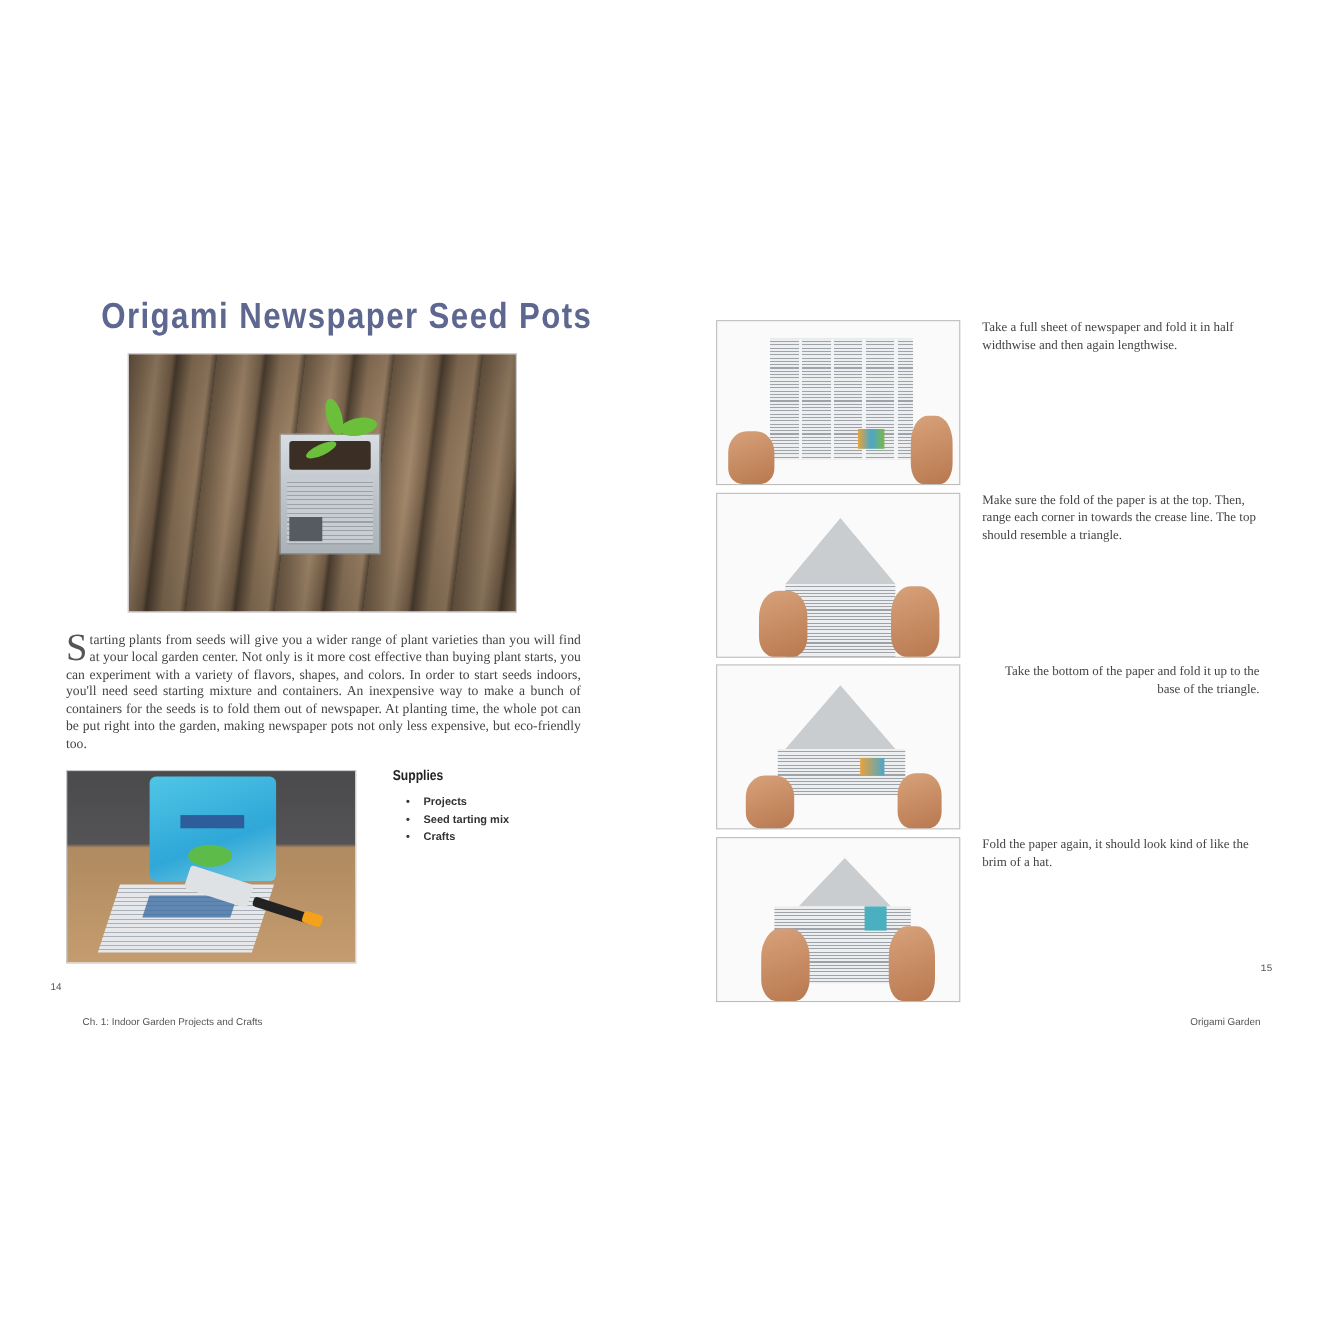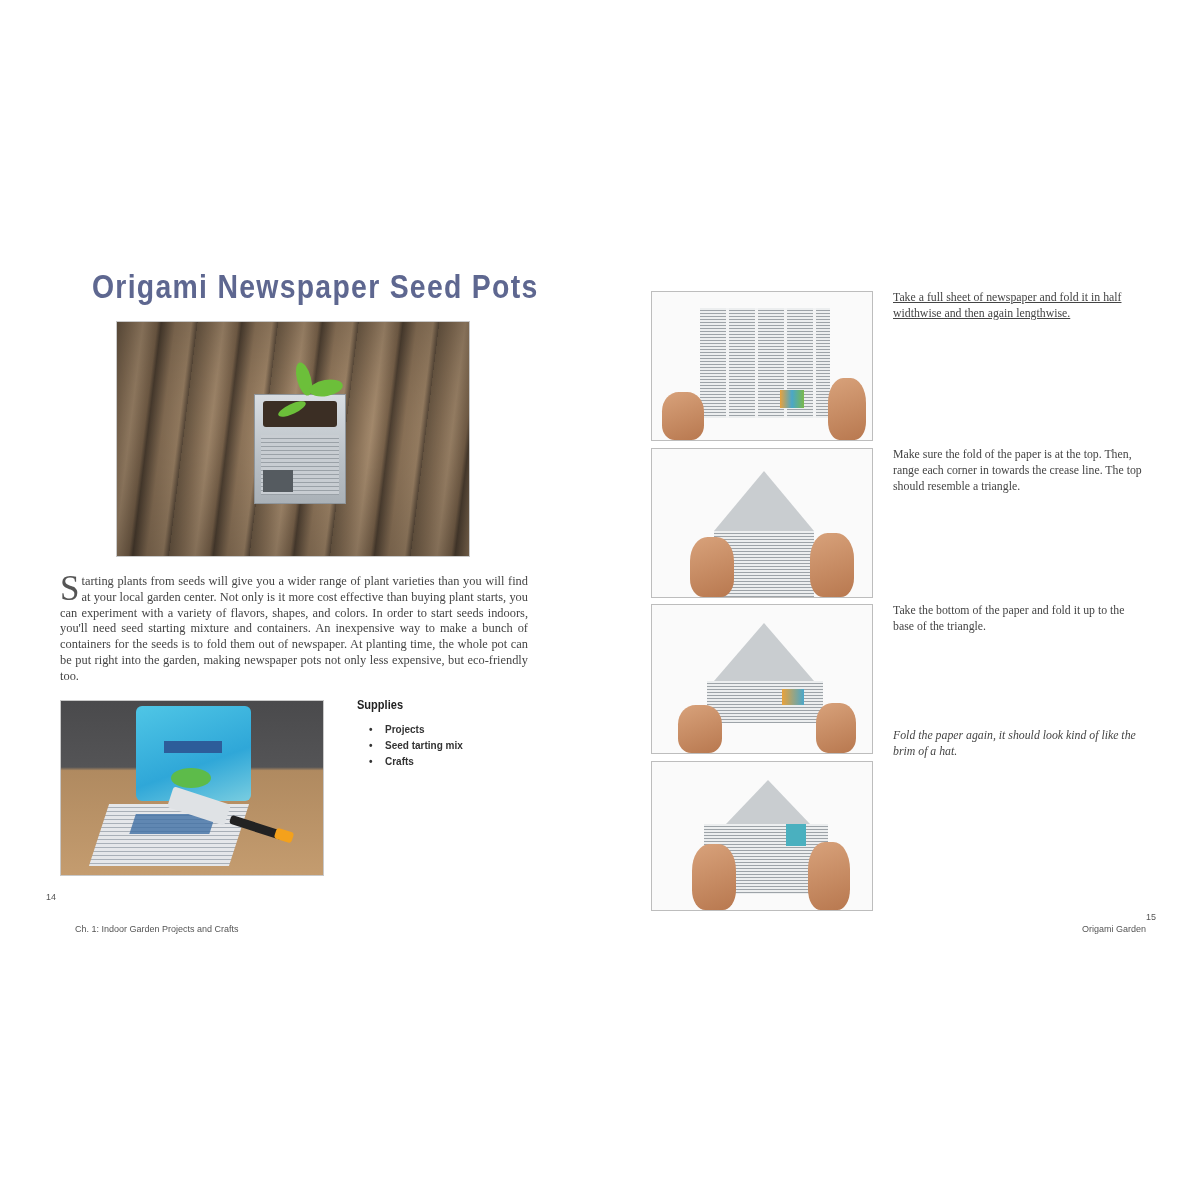--- a/index.html
+++ b/index.html
@@ -98,42 +98,42 @@
 <div class="abs footer" style="left:46px;top:892px;">14</div>
 <div class="abs footer" style="left:75px;top:924px;text-align:center;">Ch. 1: Indoor Garden Projects and Crafts</div>
 
 <div class="abs step-photo" style="top:291px;">
   <div class="np" style="left:48px;top:16px;width:130px;height:110px;"></div>
   <div class="np-cols" style="left:48px;top:16px;width:130px;height:110px;"></div>
   <div class="swatch" style="left:128px;top:98px;width:24px;height:18px;background:linear-gradient(90deg,#e9a23b,#4aa7c9,#79b84a);"></div>
   <div class="hand" style="left:10px;top:100px;width:42px;height:48px;"></div>
   <div class="hand" style="left:176px;top:86px;width:38px;height:62px;"></div>
 </div>
-<div class="abs step-text" style="top:290px;text-decoration:underline;">Take a full sheet of newspaper and fold it in half widthwise and then again lengthwise.</div>
+<div class="abs step-text" style="top:290px;">Take a full sheet of newspaper and fold it in half widthwise and then again lengthwise.</div>
 
 <div class="abs step-photo" style="top:448px;">
   <div class="tri" style="left:62px;top:22px;border-width:0 50px 60px 50px;border-color:transparent transparent #c9cdd0 transparent;"></div>
   <div class="np" style="left:62px;top:82px;width:100px;height:66px;"></div>
   <div class="hand" style="left:38px;top:88px;width:44px;height:60px;"></div>
   <div class="hand" style="left:158px;top:84px;width:44px;height:64px;"></div>
 </div>
 <div class="abs step-text" style="top:447px;">Make sure the fold of the paper is at the top. Then, range each corner in towards the crease line. The top should resemble a triangle.</div>
 
 <div class="abs step-photo" style="top:604px;">
   <div class="tri" style="left:62px;top:18px;border-width:0 50px 58px 50px;border-color:transparent transparent #c9cdd0 transparent;"></div>
   <div class="np" style="left:55px;top:76px;width:116px;height:42px;"></div>
   <div class="swatch" style="left:130px;top:84px;width:22px;height:16px;background:linear-gradient(90deg,#e9a23b,#4aa7c9);"></div>
   <div class="hand" style="left:26px;top:100px;width:44px;height:48px;"></div>
   <div class="hand" style="left:164px;top:98px;width:40px;height:50px;"></div>
 </div>
-<div class="abs step-text" style="top:603px;">Take the bottom of the paper and fold it up to the base of the triangle.</div>
+<div class="abs step-text" style="top:603px;text-align:right;">Take the bottom of the paper and fold it up to the base of the triangle.</div>
 
 <div class="abs step-photo" style="top:761px;">
   <div class="tri" style="left:74px;top:18px;border-width:0 42px 44px 42px;border-color:transparent transparent #c9cdd0 transparent;"></div>
   <div class="np" style="left:52px;top:62px;width:124px;height:70px;"></div>
   <div class="swatch" style="left:134px;top:62px;width:20px;height:22px;background:#4ab0bf;"></div>
   <div class="hand" style="left:40px;top:82px;width:44px;height:66px;"></div>
   <div class="hand" style="left:156px;top:80px;width:42px;height:68px;"></div>
 </div>
-<div class="abs step-text" style="top:728px;font-style:italic;">Fold the paper again, it should look kind of like the brim of a hat.</div>
+<div class="abs step-text" style="top:760px;">Fold the paper again, it should look kind of like the brim of a hat.</div>
 
 <div class="abs footer" style="left:1082px;top:924px;">Origami Garden</div>
-<div class="abs footer" style="left:1146px;top:912px;">15</div>
+<div class="abs footer" style="left:1146px;top:876px;font-family:Liberation Mono, monospace;">15</div>
 
 </body></html>

